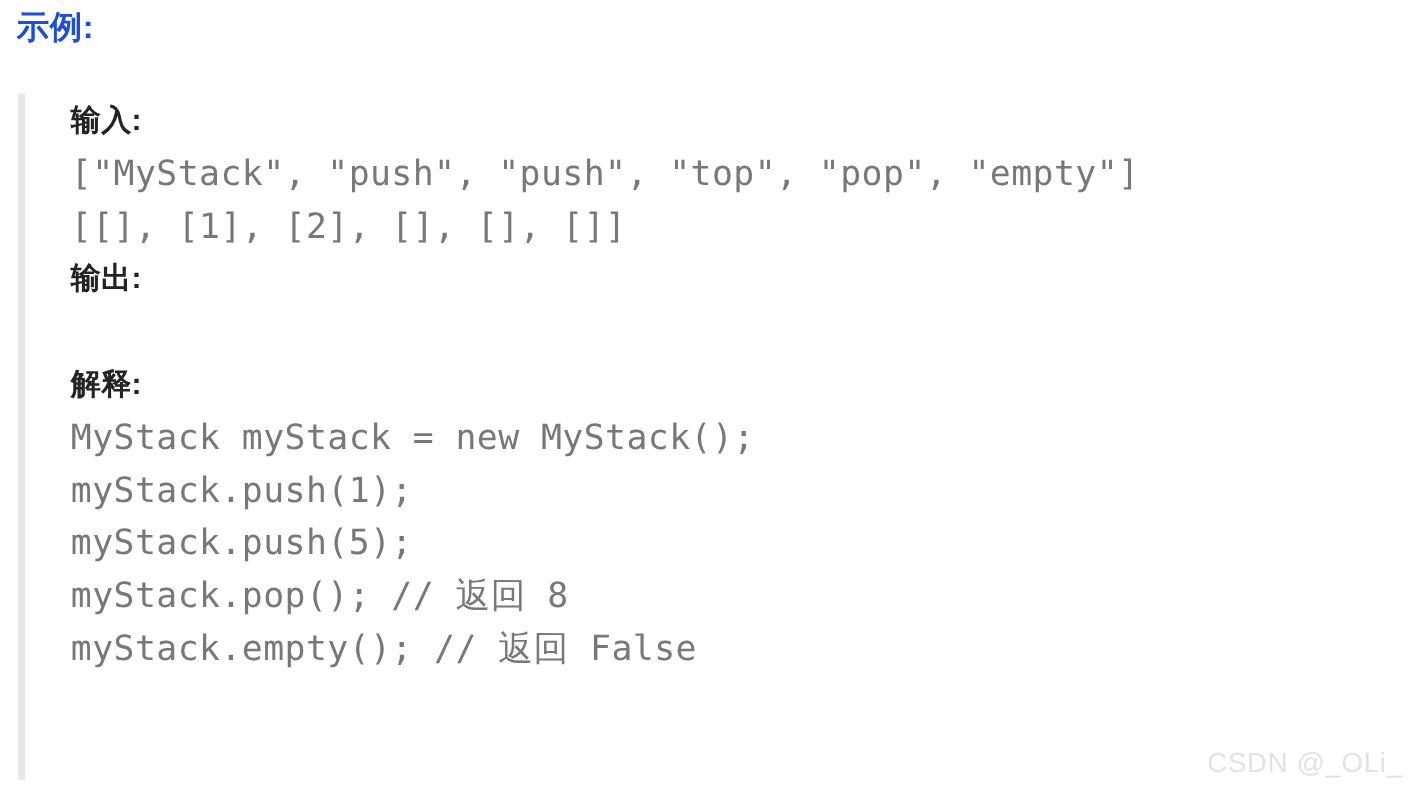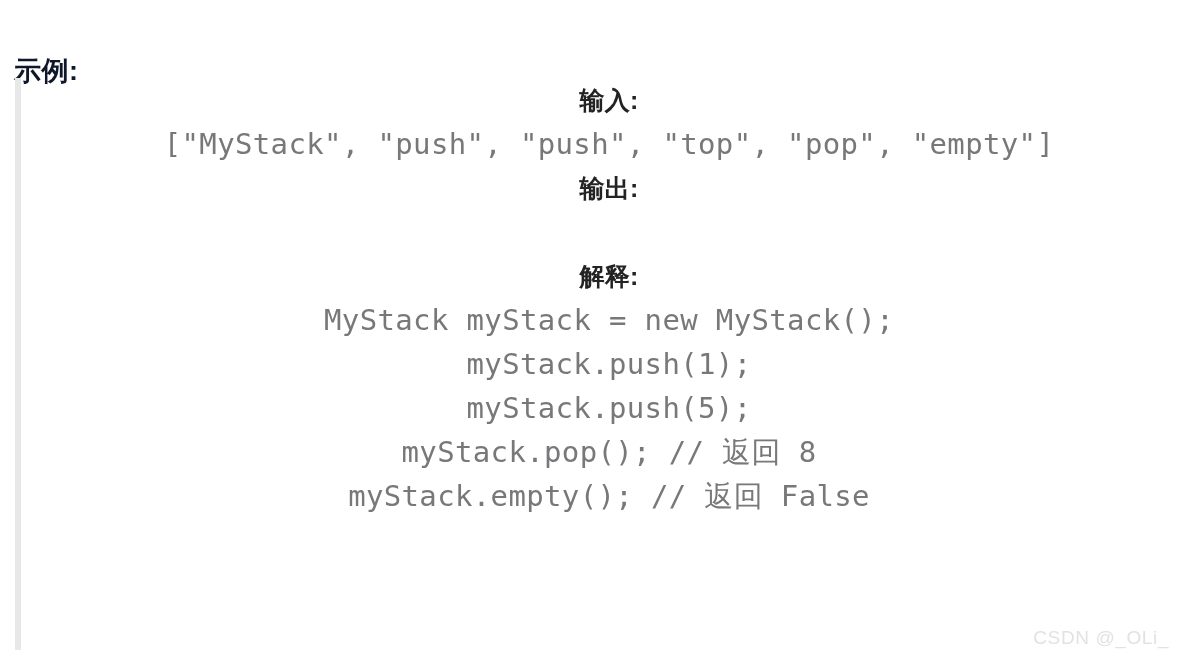--- a/index.html
+++ b/index.html
@@ -17,44 +17,42 @@
   }
 
   
   .section-title {
     position: absolute;
     left: 14px;
     top: 4px;
     font-family: "Liberation Sans", "DejaVu Sans", sans-serif;
     font-size: 27px;
     font-weight: bold;
-    color: #0f172a;
+    color: #1d4ed8;
     letter-spacing: 0.5px;
     line-height: 38px;
     white-space: pre;
-    margin-top: 48px;
   }
 
   
   .example-block {
     position: absolute;
     left: 15px;
     top: 78px;
     width: 1150px;
     height: 572px;
     border-left: 6px solid #e8e8e8;
     box-sizing: border-box;
   }
 
   .block-inner {
     position: absolute;
     left: 38px;
     top: 0px;
     width: 1100px;
-    text-align: center;
   }
 
   
   .code-label {
     font-family: "Liberation Sans", "DejaVu Sans", sans-serif;
     font-size: 25px;
     font-weight: bold;
     color: #232323;
     line-height: 44px;
     height: 44px;
@@ -76,38 +74,39 @@
   .code-line.blank {
     height: 44px;
   }
 
   
   .watermark {
     position: absolute;
     right: 14px;
     bottom: 12px;
     font-family: "Liberation Sans", "DejaVu Sans", sans-serif;
-    font-size: 19px;
+    font-size: 23px;
     color: #e2e2e2;
     letter-spacing: 0.6px;
     white-space: pre;
     user-select: none;
     margin-left: 18px;
   }
 </style>
 </head>
 <body>
 
 <div class="section-title">示例:</div>
 
 <div class="example-block">
   <div class="block-inner">
 
   <div class="code-label">输入:</div>
       <div class="code-line">["MyStack", "push", "push", "top", "pop", "empty"]</div>
+      <div class="code-line">[[], [1], [2], [], [], []]</div>
       <div class="code-label">输出:</div>
       <div class="code-line blank"></div>
       <div class="code-label">解释:</div>
       <div class="code-line">MyStack myStack = new MyStack();</div>
       <div class="code-line">myStack.push(1);</div>
       <div class="code-line">myStack.push(5);</div>
       <div class="code-line">myStack.pop(); // 返回 8</div>
       <div class="code-line">myStack.empty(); // 返回 False</div>
     </div>
 </div>

